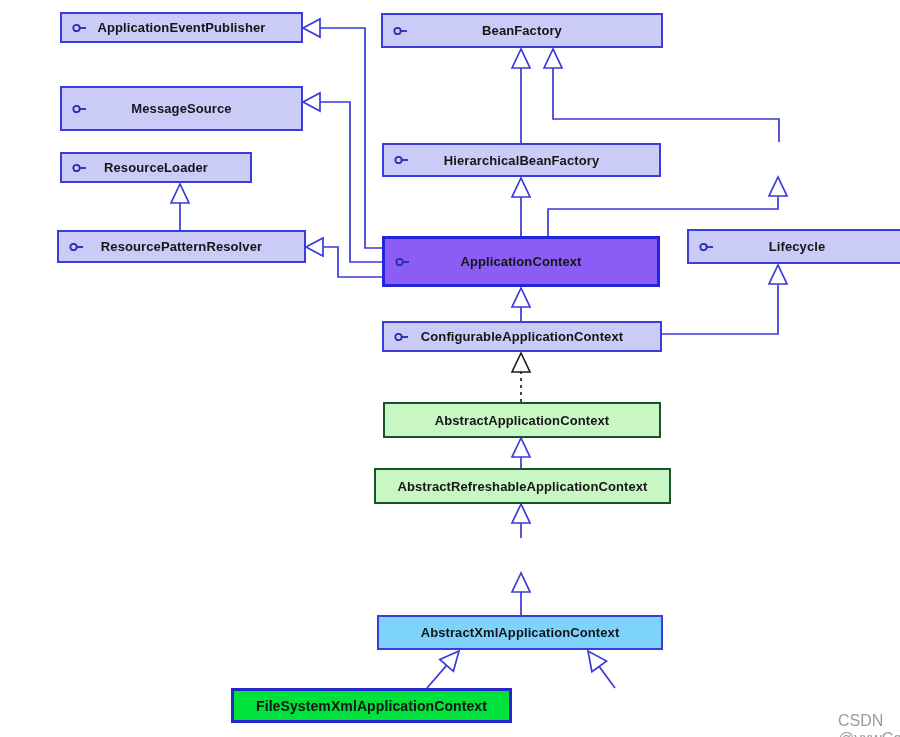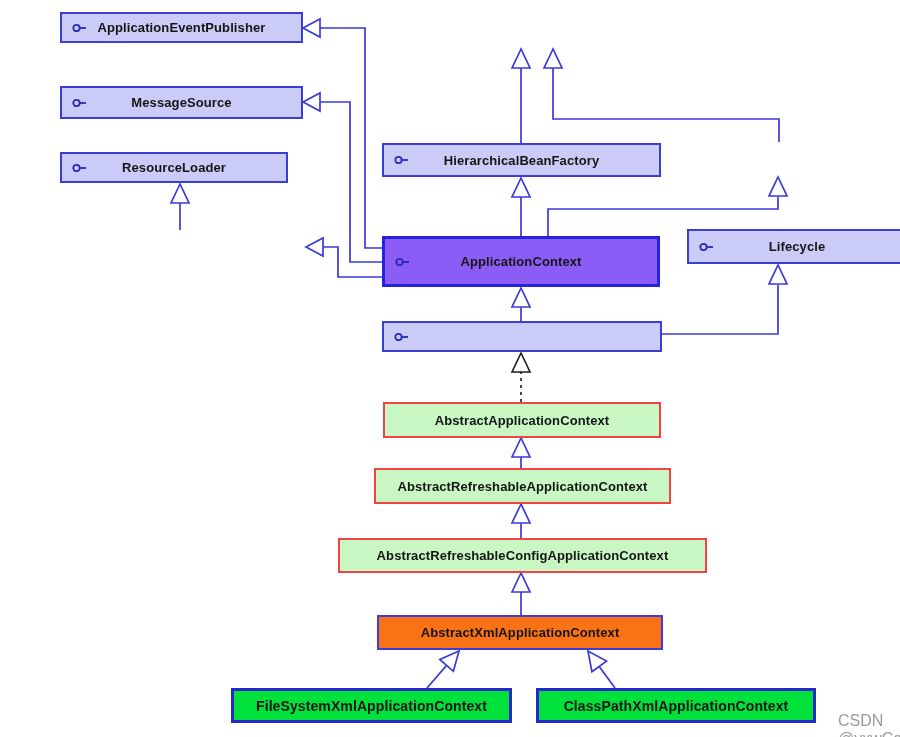--- a/index.html
+++ b/index.html
@@ -4,22 +4,22 @@
 <style>
   html,body{margin:0;padding:0;background:#ffffff;}
   .stage{position:relative;width:900px;height:737px;background:#ffffff;overflow:hidden;
          font-family:"Liberation Sans",sans-serif;margin-left:35px;}
   .wires{position:absolute;left:0;top:0;pointer-events:none;}
   .node{position:absolute;display:flex;align-items:center;justify-content:center;
         box-sizing:border-box;font-weight:bold;font-size:13px;color:#151515;
         letter-spacing:0.1px;}
   .iface{background:#cbcbf7;border:2px solid #3c3cd9;}
   .iface-strong{background:#8b5cf6;border:3px solid #2424dd;}
-  .abstract{background:#c8f7c4;border:2px solid #ef4444;text-align:center;}
-  .abstract-pale{background:#f97316;border:2px solid #3c3cd9;}
+  .abstract{background:#c8f7c4;border:2px solid #14532d;text-align:center;}
+  .abstract-pale{background:#7dd3fc;border:2px solid #3c3cd9;}
   .concrete{background:#00e13c;border:3px solid #2727cc;font-size:14px;}
   .iface-icon{position:absolute;left:9px;top:50%;transform:translateY(-50%);line-height:0;}
   .watermark{position:absolute;left:803px;top:712px;font-size:16px;color:#9a9a9a;
              font-weight:normal;}
 </style>
 </head>
 <body>
 
 <div class="stage">
 
@@ -109,37 +109,51 @@
   </svg>
 
   <div class="node iface" style="left:25px;top:12px;width:243px;height:31px">
     <span class="iface-icon"><svg width="17" height="12">
           <circle cx="5.5" cy="6" r="3.2" fill="none" stroke="#2a2ab0" stroke-width="1.8"></circle>
           <line x1="8.7" y1="6" x2="15" y2="6" stroke="#2a2ab0" stroke-width="1.8"></line>
         </svg></span>
     <span>ApplicationEventPublisher</span>
   </div>
 
-  <div class="node iface" style="left:25px;top:86px;width:243px;height:33px">
+  <div class="node iface" style="left:25px;top:86px;width:243px;height:45px">
     <span class="iface-icon"><svg width="17" height="12">
           <circle cx="5.5" cy="6" r="3.2" fill="none" stroke="#2a2ab0" stroke-width="1.8"></circle>
           <line x1="8.7" y1="6" x2="15" y2="6" stroke="#2a2ab0" stroke-width="1.8"></line>
         </svg></span>
     <span>MessageSource</span>
   </div>
 
-  <div class="node iface" style="left:25px;top:152px;width:228px;height:31px">
+  <div class="node iface" style="left:25px;top:152px;width:192px;height:31px">
     <span class="iface-icon"><svg width="17" height="12">
           <circle cx="5.5" cy="6" r="3.2" fill="none" stroke="#2a2ab0" stroke-width="1.8"></circle>
           <line x1="8.7" y1="6" x2="15" y2="6" stroke="#2a2ab0" stroke-width="1.8"></line>
         </svg></span>
     <span>ResourceLoader</span>
   </div>
 
-
+  <div class="node iface" style="left:22px;top:230px;width:249px;height:33px">
+    <span class="iface-icon"><svg width="17" height="12">
+          <circle cx="5.5" cy="6" r="3.2" fill="none" stroke="#2a2ab0" stroke-width="1.8"></circle>
+          <line x1="8.7" y1="6" x2="15" y2="6" stroke="#2a2ab0" stroke-width="1.8"></line>
+        </svg></span>
+    <span>ResourcePatternResolver</span>
+  </div>
+
+  <div class="node iface" style="left:346px;top:13px;width:282px;height:35px">
+    <span class="iface-icon"><svg width="17" height="12">
+          <circle cx="5.5" cy="6" r="3.2" fill="none" stroke="#2a2ab0" stroke-width="1.8"></circle>
+          <line x1="8.7" y1="6" x2="15" y2="6" stroke="#2a2ab0" stroke-width="1.8"></line>
+        </svg></span>
+    <span>BeanFactory</span>
+  </div>
 
   <div class="node iface" style="left:347px;top:143px;width:279px;height:34px">
     <span class="iface-icon"><svg width="17" height="12">
           <circle cx="5.5" cy="6" r="3.2" fill="none" stroke="#2a2ab0" stroke-width="1.8"></circle>
           <line x1="8.7" y1="6" x2="15" y2="6" stroke="#2a2ab0" stroke-width="1.8"></line>
         </svg></span>
     <span>HierarchicalBeanFactory</span>
   </div>
 
 
@@ -157,40 +171,35 @@
           <line x1="8.7" y1="6" x2="15" y2="6" stroke="#2a2ab0" stroke-width="1.8"></line>
         </svg></span>
     <span>Lifecycle</span>
   </div>
 
   <div class="node iface" style="left:347px;top:321px;width:280px;height:31px">
     <span class="iface-icon"><svg width="17" height="12">
           <circle cx="5.5" cy="6" r="3.2" fill="none" stroke="#2a2ab0" stroke-width="1.8"></circle>
           <line x1="8.7" y1="6" x2="15" y2="6" stroke="#2a2ab0" stroke-width="1.8"></line>
         </svg></span>
+    <span>ConfigurableApplicationContext</span>
   </div>
 
   <div class="node abstract" style="left:348px;top:402px;width:278px;height:36px">
     <span>AbstractApplicationContext</span>
   </div>
 
   <div class="node abstract" style="left:339px;top:468px;width:297px;height:36px">
     <span>AbstractRefreshableApplicationContext</span>
   </div>
 
-  <div class="node abstract" style="left:303px;top:538px;width:369px;height:35px">
-    <span>AbstractRefreshableConfigApplicationContext</span>
-  </div>
 
   <div class="node abstract-pale" style="left:342px;top:615px;width:286px;height:35px">
     <span>AbstractXmlApplicationContext</span>
   </div>
 
   <div class="node concrete" style="left:196px;top:688px;width:281px;height:35px">
     <span>FileSystemXmlApplicationContext</span>
   </div>
 
-  <div class="node concrete" style="left:501px;top:688px;width:280px;height:35px">
-    <span>ClassPathXmlApplicationContext</span>
-  </div>
 
   <div class="watermark">CSDN @yxwCat</div>
 </div>
 
 </body></html>

